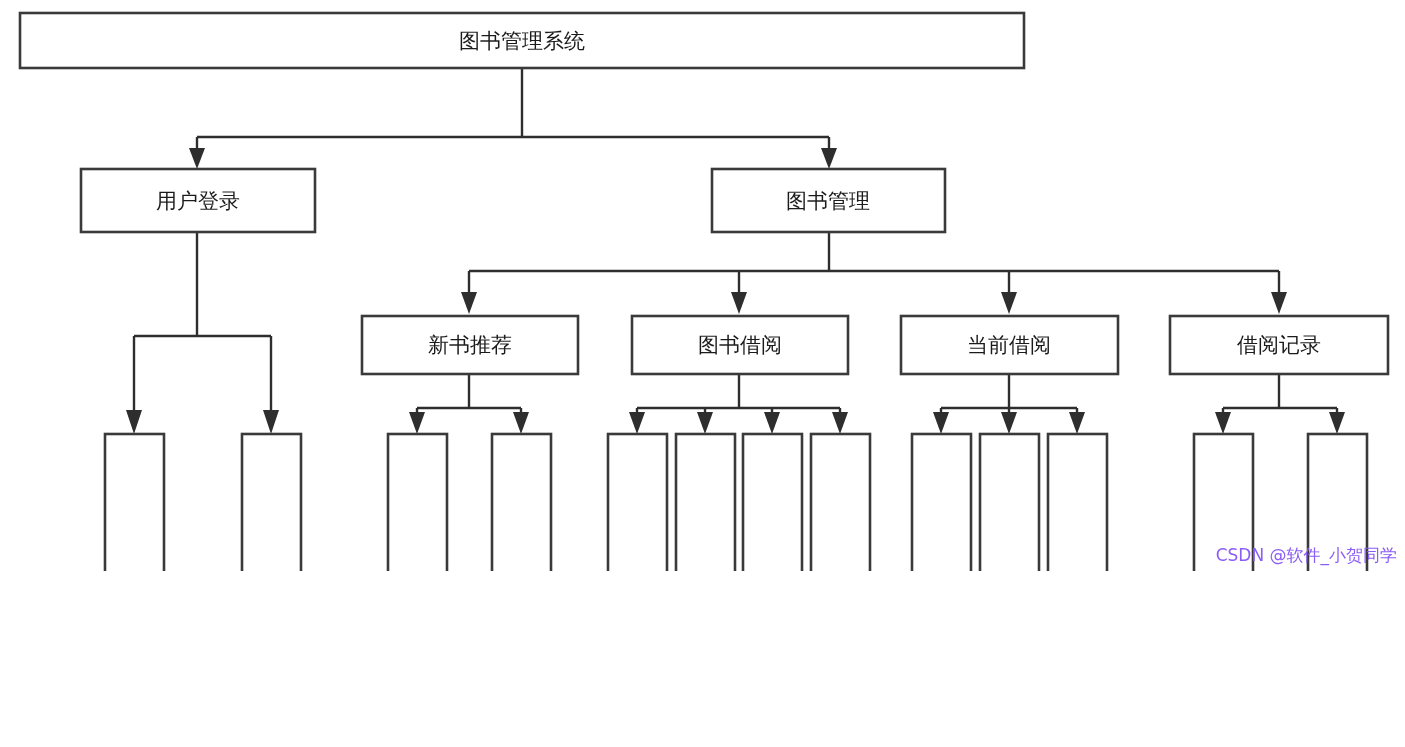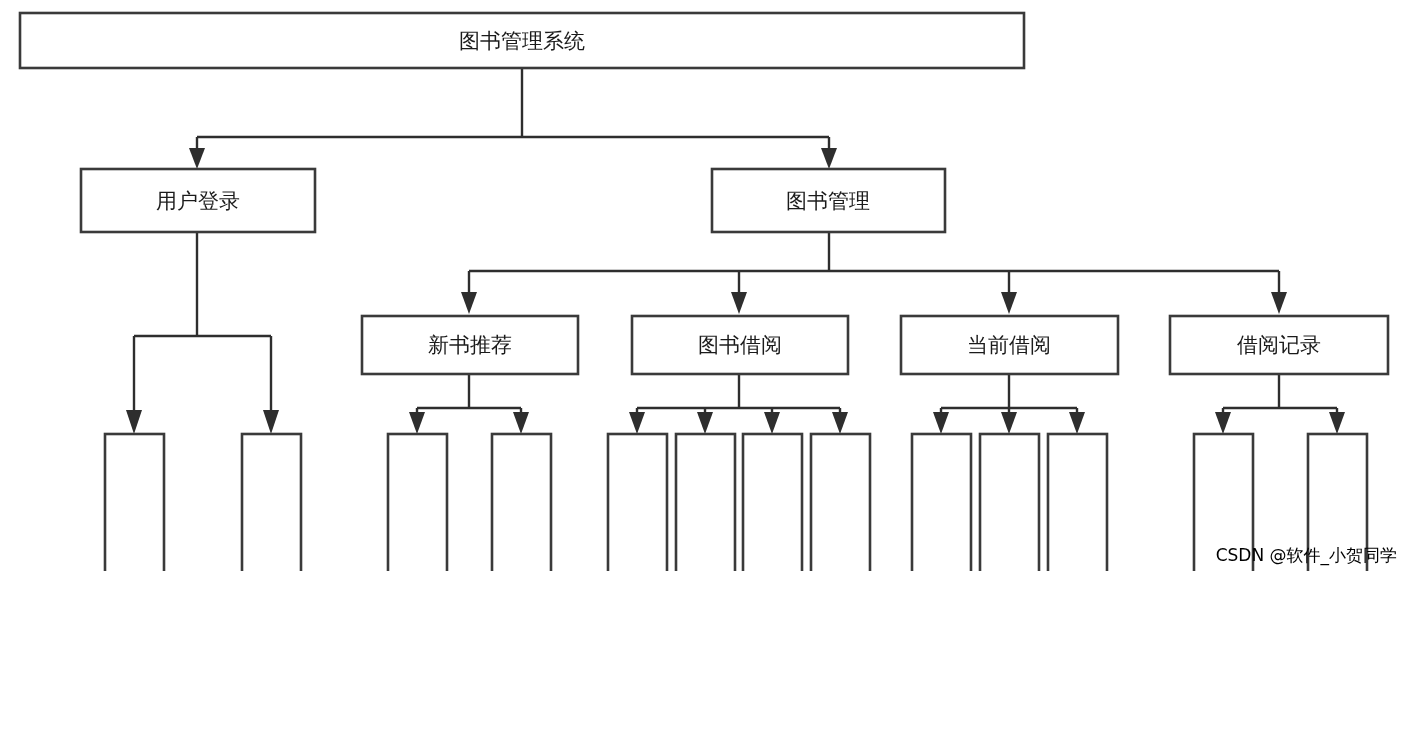--- a/index.html
+++ b/index.html
@@ -45,21 +45,21 @@
     fill: #1b1b1b;
     text-anchor: middle;
     dominant-baseline: middle;
   }
   .watermark-text {
     position: absolute;
     right: 8px;
     bottom: 4px;
     font-family: "DejaVu Sans", "Liberation Sans", sans-serif;
     font-size: 17px;
-    color: #000000;
+    color: #8b5cf6;
     white-space: nowrap;
     user-select: none;
   }
 </style>
 </head>
 <body>
 
 <div id="canvas">
 
   <svg id="tree-svg" viewBox="0 0 1405 747">

